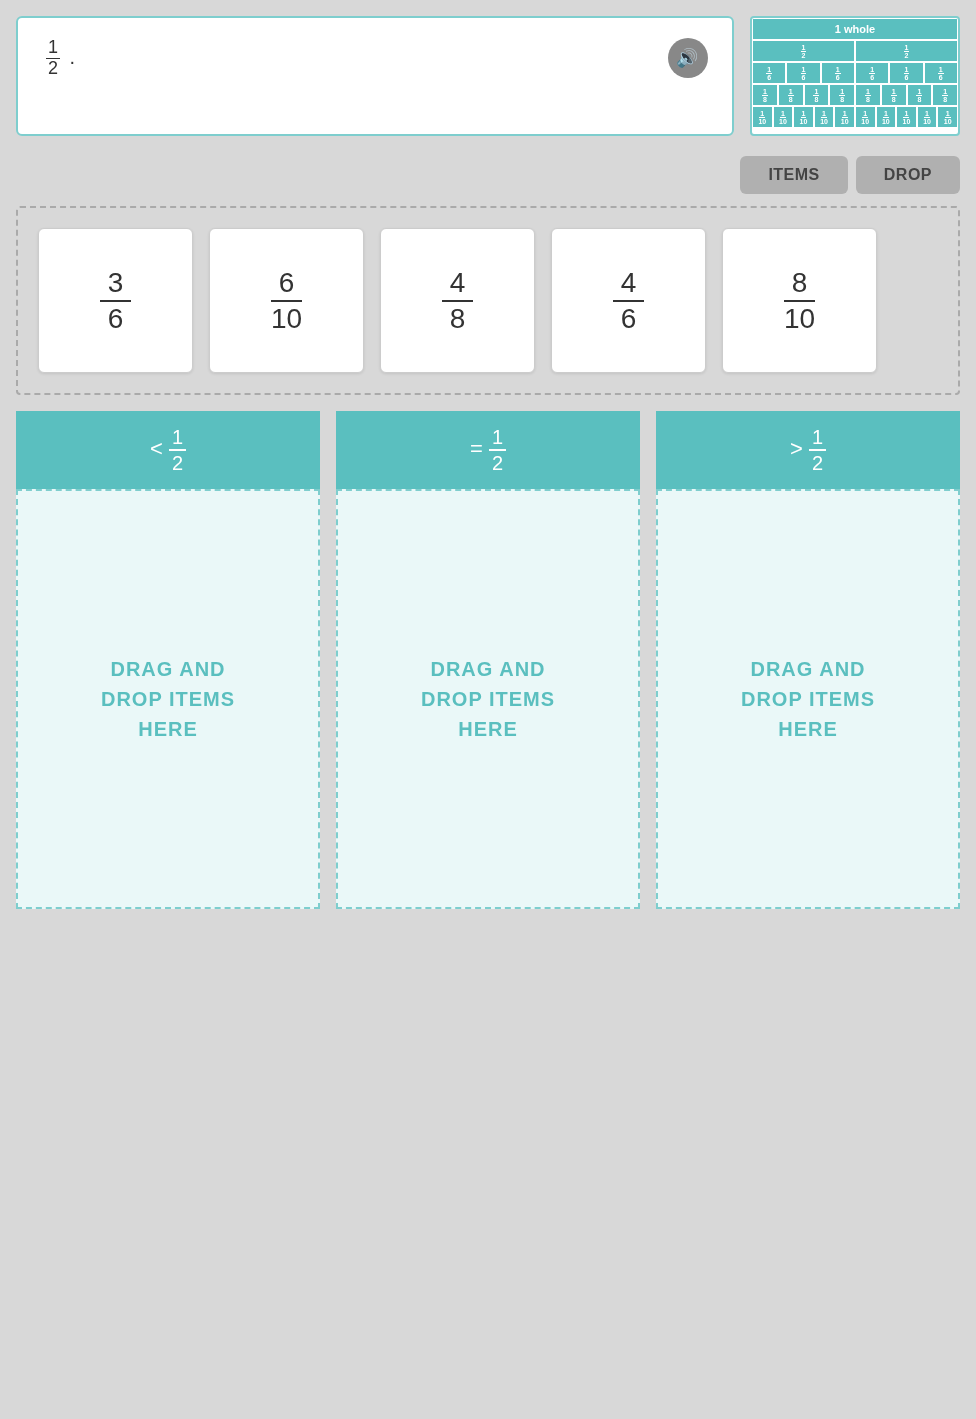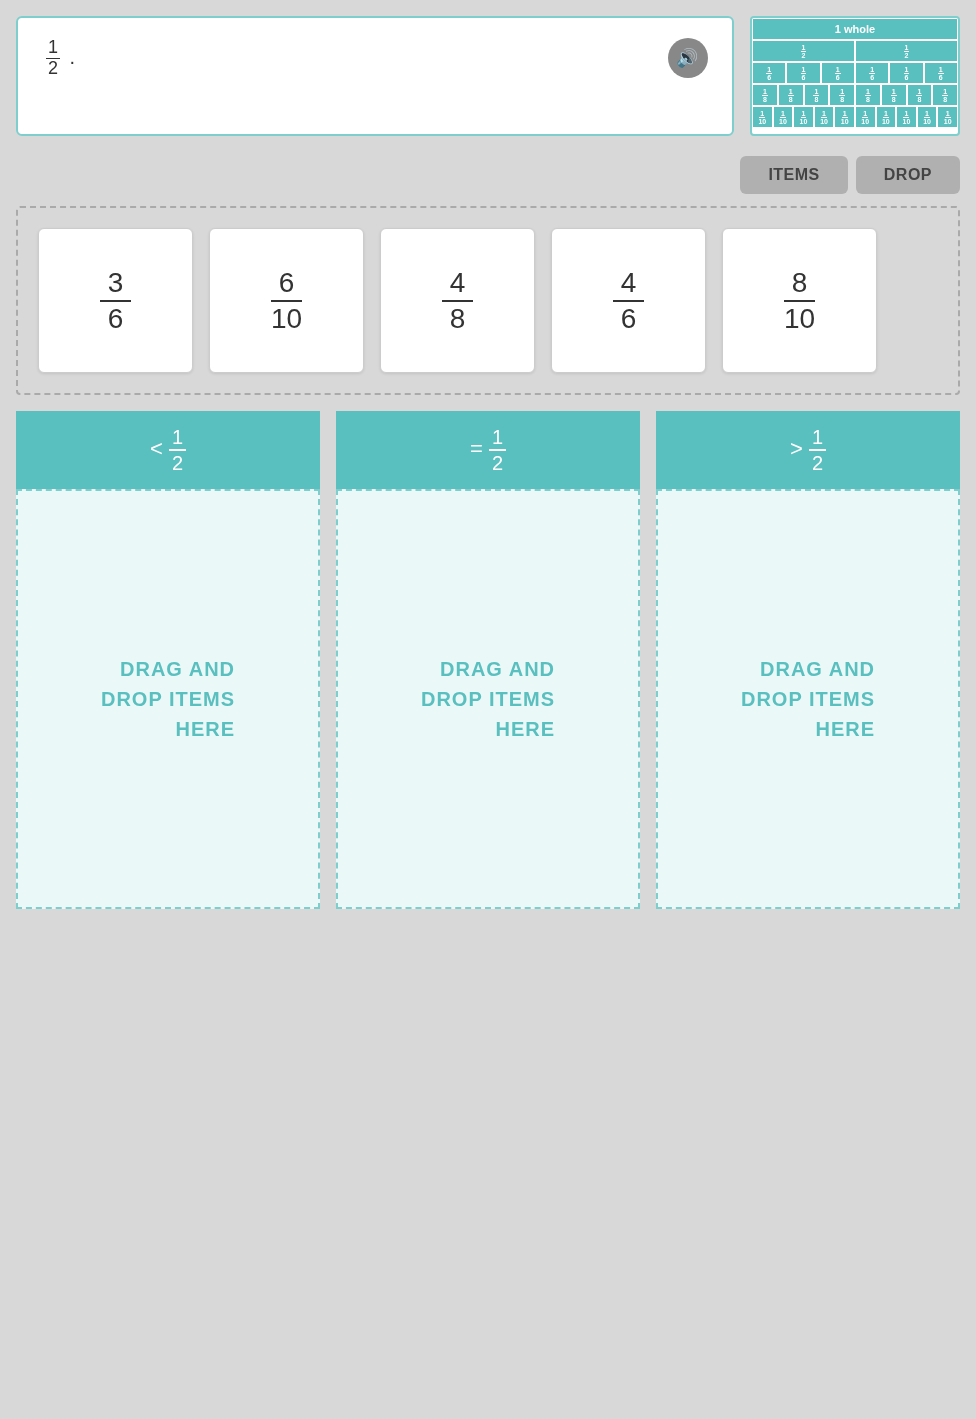--- a/index.html
+++ b/index.html
@@ -185,21 +185,21 @@
       font-weight: 500;
     }
 
     .drop-zone-body {
       background: #eaf8f8;
       border: 2px dashed #7ecece;
       min-height: 420px;
       display: flex;
       align-items: center;
       justify-content: center;
-      text-align: right;
+      text-align: center;
     }
 
     .drop-hint {
       color: #5abfbf;
       font-size: 20px;
       font-weight: bold;
       line-height: 1.5;
       letter-spacing: 1px;
     }
 

